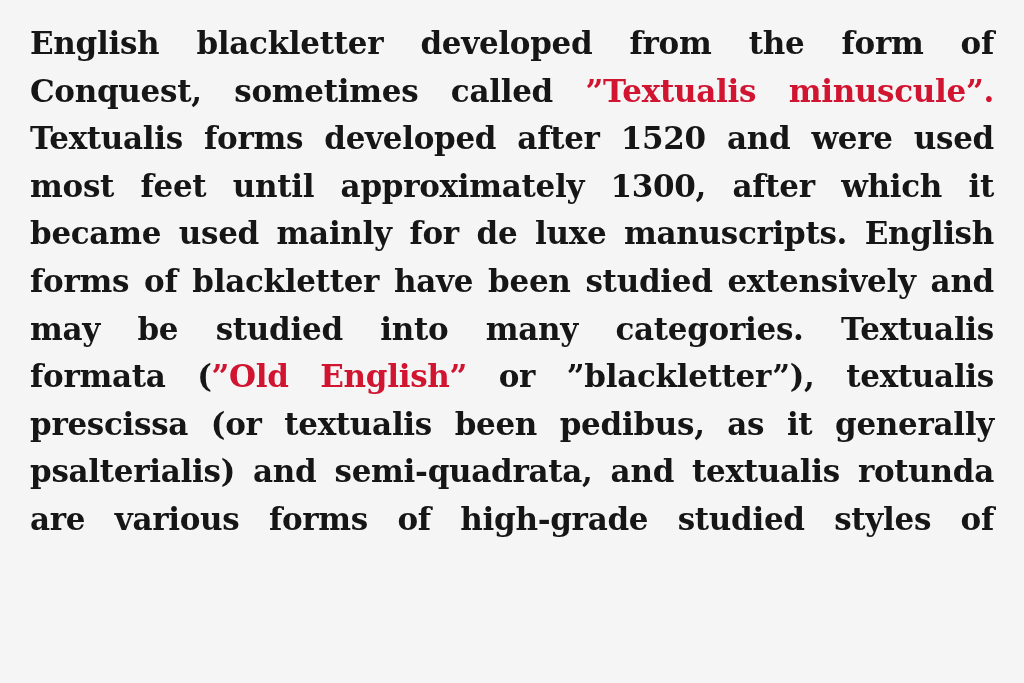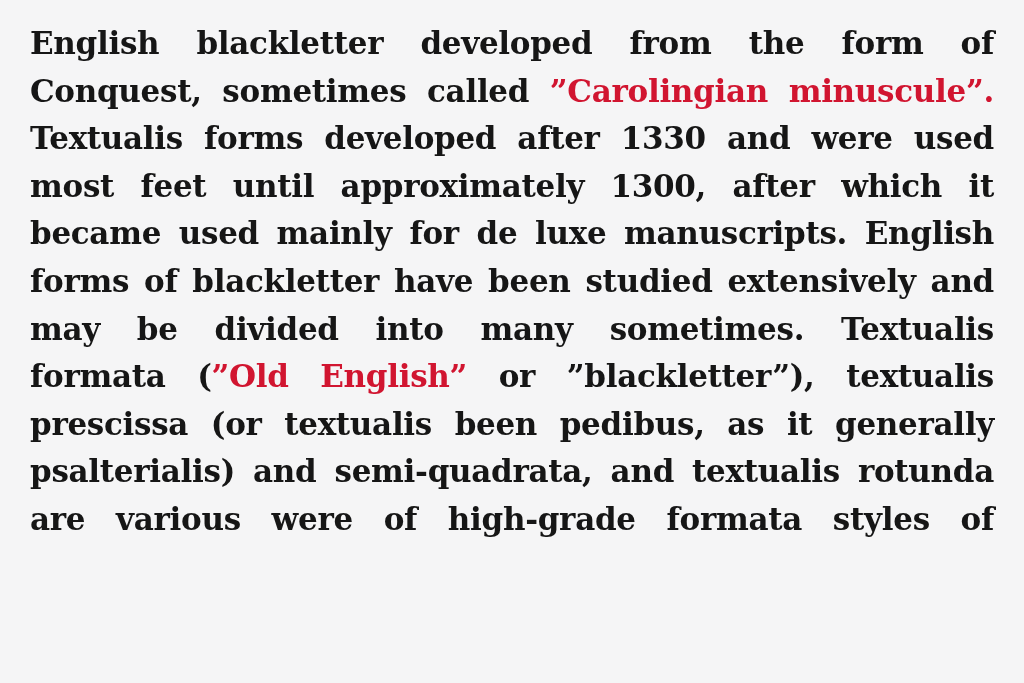--- a/index.html
+++ b/index.html
@@ -40,24 +40,24 @@
   }
   .seg.ink { color: var(--ink); }
   .seg.red { color: var(--accent); }
 </style>
 </head>
 <body>
 
 <div class="page">
   <div class="paragraph">
       <div class="line"><span class="seg ink">English blackletter developed from the form of</span></div>
-      <div class="line"><span class="seg ink">Conquest, sometimes called </span><span class="seg red">”Carolingian minuscule”.</span></div>
-      <div class="line"><span class="seg ink">Textualis forms developed after 1330 and were used</span></div>
+      <div class="line"><span class="seg ink">Conquest, sometimes called </span><span class="seg red">”Textualis minuscule”.</span></div>
+      <div class="line"><span class="seg ink">Textualis forms developed after 1520 and were used</span></div>
       <div class="line"><span class="seg ink">most feet until approximately 1300, after which it</span></div>
       <div class="line"><span class="seg ink">became used mainly for de luxe manuscripts. English</span></div>
       <div class="line"><span class="seg ink">forms of blackletter have been studied extensively and</span></div>
-      <div class="line"><span class="seg ink">may be divided into many sometimes. Textualis</span></div>
+      <div class="line"><span class="seg ink">may be studied into many categories. Textualis</span></div>
       <div class="line"><span class="seg ink">formata (</span><span class="seg red">”Old English”</span><span class="seg ink"> or ”blackletter”), textualis</span></div>
       <div class="line"><span class="seg ink">prescissa (or textualis been pedibus, as it generally</span></div>
       <div class="line"><span class="seg ink">psalterialis) and semi-quadrata, and textualis rotunda</span></div>
-      <div class="line"><span class="seg ink">are various were of high-grade formata styles of</span></div>
+      <div class="line"><span class="seg ink">are various forms of high-grade studied styles of</span></div>
     </div>
 </div>
 
 </body></html>

